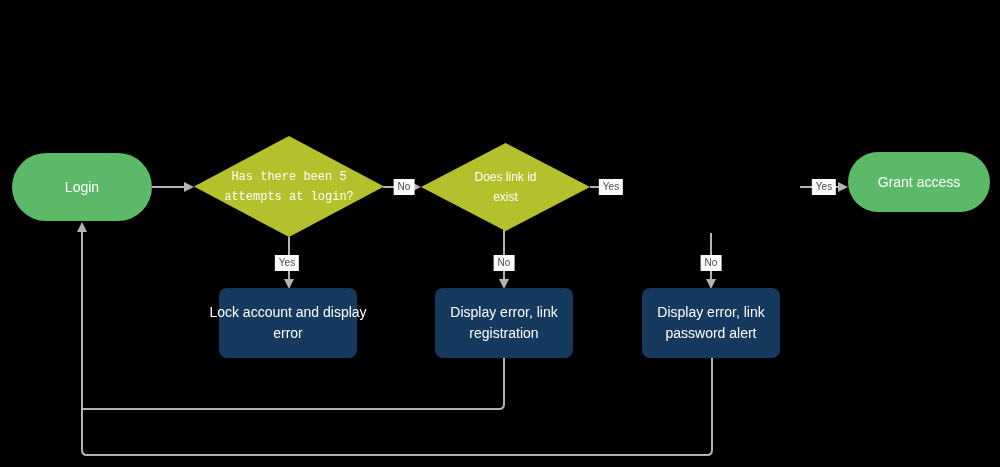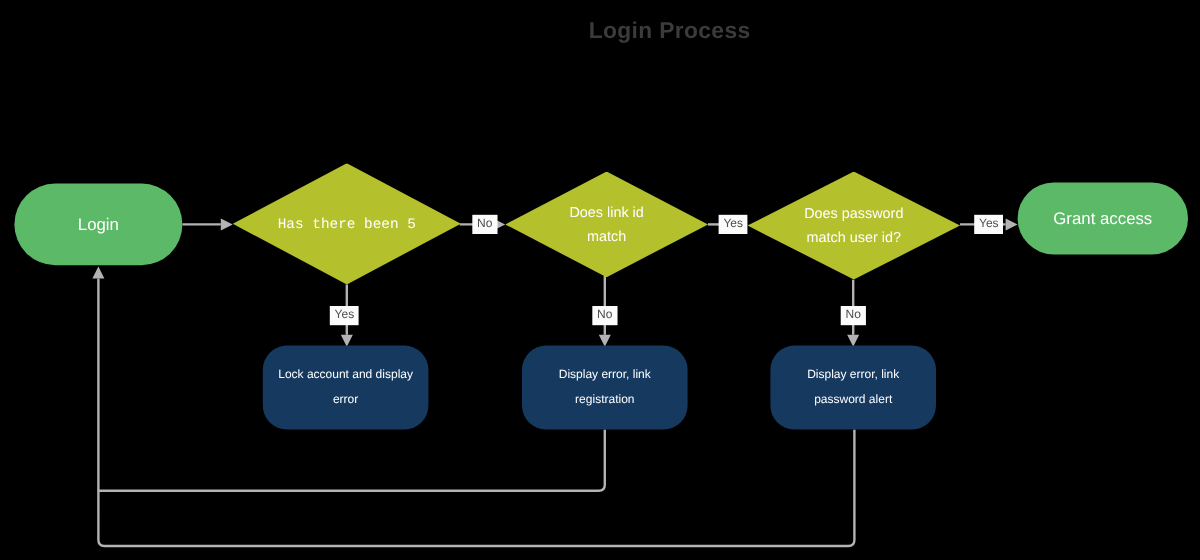--- a/index.html
+++ b/index.html
@@ -33,35 +33,34 @@
     color:var(--node-text);text-align:center;
   }
   .node span{display:block;white-space:nowrap;}
   .stadium{background:var(--terminator-fill);border-radius:35px;font-size:14px;}
   .diamond{
     background:var(--decision-fill);
     clip-path:polygon(50% 0,100% 50%,50% 100%,0 50%);
     font-size:12px;line-height:20px;
   }
   .process{
-    background:var(--process-fill);border-radius:20px;
-    font-size:10px;line-height:21px;
+    background:var(--process-fill);border-radius:8px;
+    font-size:14px;line-height:21px;
   }
   .edge-label{
     position:absolute;transform:translate(-50%,-50%);
     background:var(--edge-label-bg);color:var(--edge-label-text);
     font-size:10px;line-height:1.2;padding:2px 4px;white-space:nowrap;
   }
 </style>
 </head>
 <body>
 
 <div class="canvas">
 
-  <div class="title">Login Process</div>
 
   <svg class="connectors" viewBox="0 0 1000 467" aria-hidden="true">
 
     <path d="M152 187 H184"></path>
     <polygon points="194,187 184,182 184,192"></polygon>
 
     <path d="M383 187 H411"></path>
     <polygon points="421,187 411,182 411,192"></polygon>
 
     <path d="M590 187 H613"></path>
@@ -84,31 +83,28 @@
     <path d="M712 358 V450 Q712 455 707 455 H87 Q82 455 82 450 V232"></path>
     <polygon points="82,222 77,232 87,232"></polygon>
   </svg>
 
   <div class="node stadium" style="left:12px;top:153px;width:140px;height:68px;">
     <span>Login</span>
   </div>
 
   <div class="node diamond" style="left:194px;top:136px;width:190px;height:101px;font-family:Liberation Mono, monospace;">
     <span>Has there been 5</span>
+    <span>attempts at login?</span>
   </div>
 
   <div class="node diamond" style="left:421px;top:143px;width:169px;height:88px;">
     <span>Does link id</span>
-    <span>match</span>
+    <span>exist</span>
   </div>
 
-  <div class="node diamond" style="left:623px;top:143px;width:177px;height:90px;">
-    <span>Does password</span>
-    <span>match user id?</span>
-  </div>
 
   <div class="node stadium" style="left:848px;top:152px;width:142px;height:60px;">
     <span>Grant access</span>
   </div>
 
   <div class="node process" style="left:219px;top:288px;width:138px;height:70px;">
     <span>Lock account and display</span>
     <span>error</span>
   </div>
 

